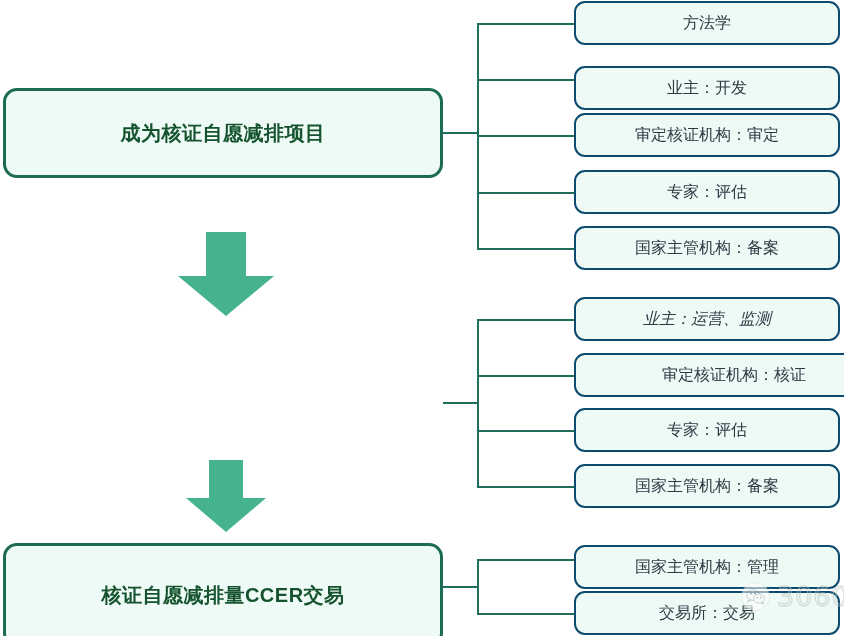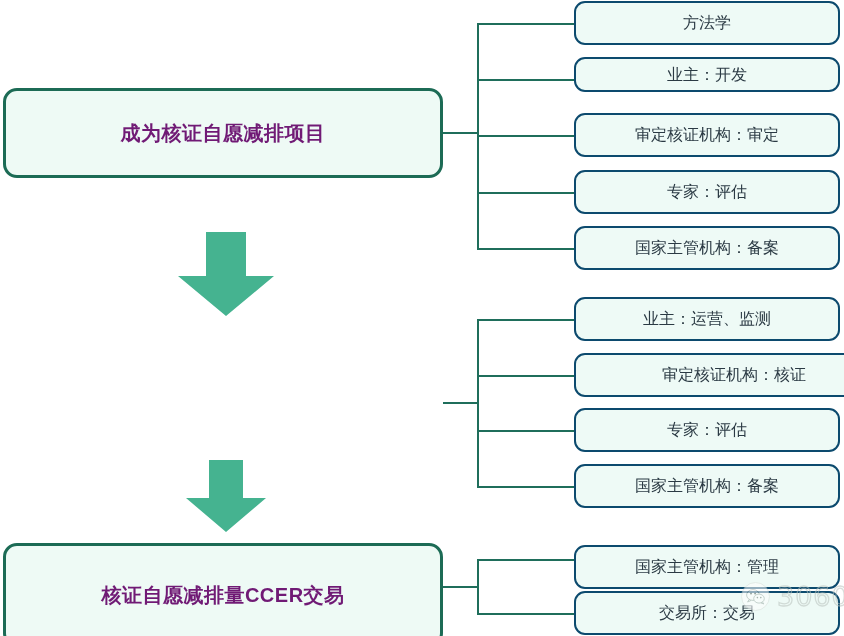--- a/index.html
+++ b/index.html
@@ -27,21 +27,21 @@
     border: 3px solid #1c6b55;
     border-radius: 14px;
     display: flex;
     align-items: center;
     justify-content: center;
     text-align: center;
   }
   .stage-label {
     font-size: 20px;
     font-weight: bold;
-    color: #701a75;
+    color: #14532d;
     letter-spacing: 0.5px;
     line-height: 1.2;
     white-space: nowrap;
   }
 
   
   .detail-box {
     position: absolute;
     box-sizing: border-box;
     background: #eefaf6;
@@ -115,21 +115,21 @@
   <div class="conn conv conn-v" style="left:477px; top:23px; height:227px;"></div>
   <div class="conn conn-h" style="left:477px; top:23px; width:98px;"></div>
   <div class="conn conn-h" style="left:477px; top:79px; width:98px;"></div>
   <div class="conn conn-h" style="left:477px; top:135px; width:98px;"></div>
   <div class="conn conn-h" style="left:477px; top:192px; width:98px;"></div>
   <div class="conn conn-h" style="left:477px; top:248px; width:98px;"></div>
 
   <div class="detail-box" style="left:574px; top:1px; width:266px; height:44px;">
     <span class="detail-label">方法学</span>
   </div>
-  <div class="detail-box" style="left:574px; top:57px; width:266px; height:35px;">
+  <div class="detail-box" style="left:574px; top:66px; width:266px; height:44px;">
     <span class="detail-label">业主：开发</span>
   </div>
   <div class="detail-box" style="left:574px; top:113px; width:266px; height:44px;align-items:center;">
     <span class="detail-label">审定核证机构：审定</span>
   </div>
   <div class="detail-box" style="left:574px; top:170px; width:266px; height:44px;">
     <span class="detail-label">专家：评估</span>
   </div>
   <div class="detail-box" style="left:574px; top:226px; width:266px; height:44px;">
     <span class="detail-label">国家主管机构：备案</span>
@@ -142,21 +142,21 @@
   </div>
 
 
   <div class="conn conn-h" style="left:443px; top:402px; width:36px;"></div>
   <div class="conn conn-v" style="left:477px; top:319px; height:167px;"></div>
   <div class="conn conn-h" style="left:477px; top:319px; width:98px;"></div>
   <div class="conn conn-h" style="left:477px; top:375px; width:98px;"></div>
   <div class="conn conn-h" style="left:477px; top:430px; width:98px;"></div>
   <div class="conn conn-h" style="left:477px; top:486px; width:98px;"></div>
 
-  <div class="detail-box" style="left:574px; top:297px; width:266px; height:44px;">
+  <div class="detail-box" style="left:574px; top:297px; width:266px; height:44px;font-style:italic;">
     <span class="detail-label">业主：运营、监测</span>
   </div>
   <div class="detail-box" style="left:574px; top:353px; width:320px; height:44px;">
     <span class="detail-label">审定核证机构：核证</span>
   </div>
   <div class="detail-box" style="left:574px; top:408px; width:266px; height:44px;">
     <span class="detail-label">专家：评估</span>
   </div>
   <div class="detail-box" style="left:574px; top:464px; width:266px; height:44px;">
     <span class="detail-label">国家主管机构：备案</span>

